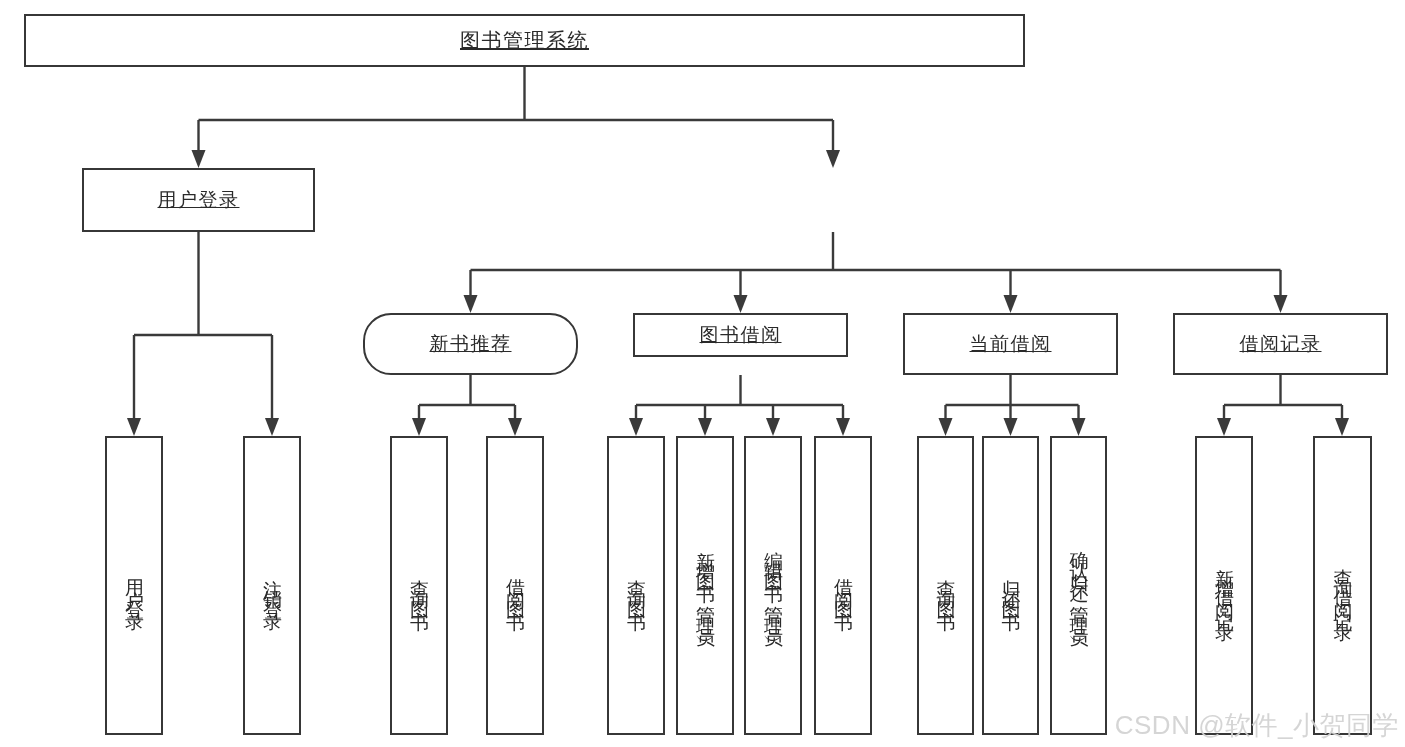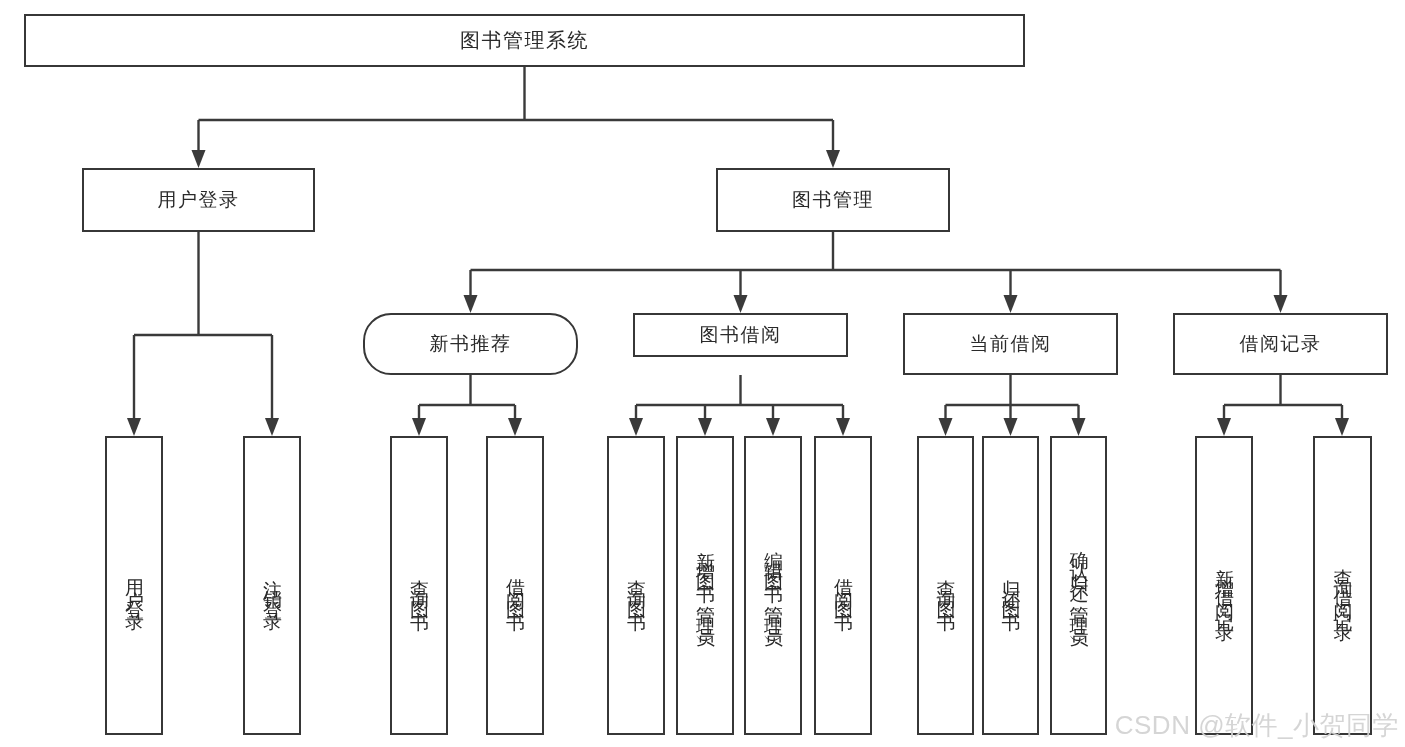--- a/index.html
+++ b/index.html
@@ -36,20 +36,21 @@
     display: flex;
     align-items: center;
     justify-content: center;
     color: #2a2a2a;
     z-index: 2;
   }
   .node .h-label {
     font-size: 19px;
     letter-spacing: 1.5px;
     white-space: nowrap;
+    text-decoration: underline;
   }
   .node.root .h-label {
     font-size: 20px;
   }
   .node.leaf .v-label {
     writing-mode: vertical-rl;
     text-orientation: mixed;
     font-size: 19px;
     letter-spacing: 11px;
     line-height: 1.1;
@@ -147,23 +148,20 @@
     </g>
   </svg>
 
   <div class="node root" style="left:24px; top:14px; width:1001px; height:53px;">
     <span class="h-label">图书管理系统</span>
   </div>
 
   <div class="node" style="left:82px; top:168px; width:233px; height:64px;">
     <span class="h-label">用户登录</span>
   </div>
-  <div class="node" style="left:716px; top:168px; width:234px; height:64px;">
-    <span class="h-label">图书管理</span>
-  </div>
 
   <div class="node" style="left:363px; top:313px; width:215px; height:62px;border-radius:28px;">
     <span class="h-label">新书推荐</span>
   </div>
   <div class="node" style="left:633px; top:313px; width:215px; height:44px;">
     <span class="h-label">图书借阅</span>
   </div>
   <div class="node" style="left:1173px; top:313px; width:215px; height:62px;">
     <span class="h-label">借阅记录</span>
   </div>

